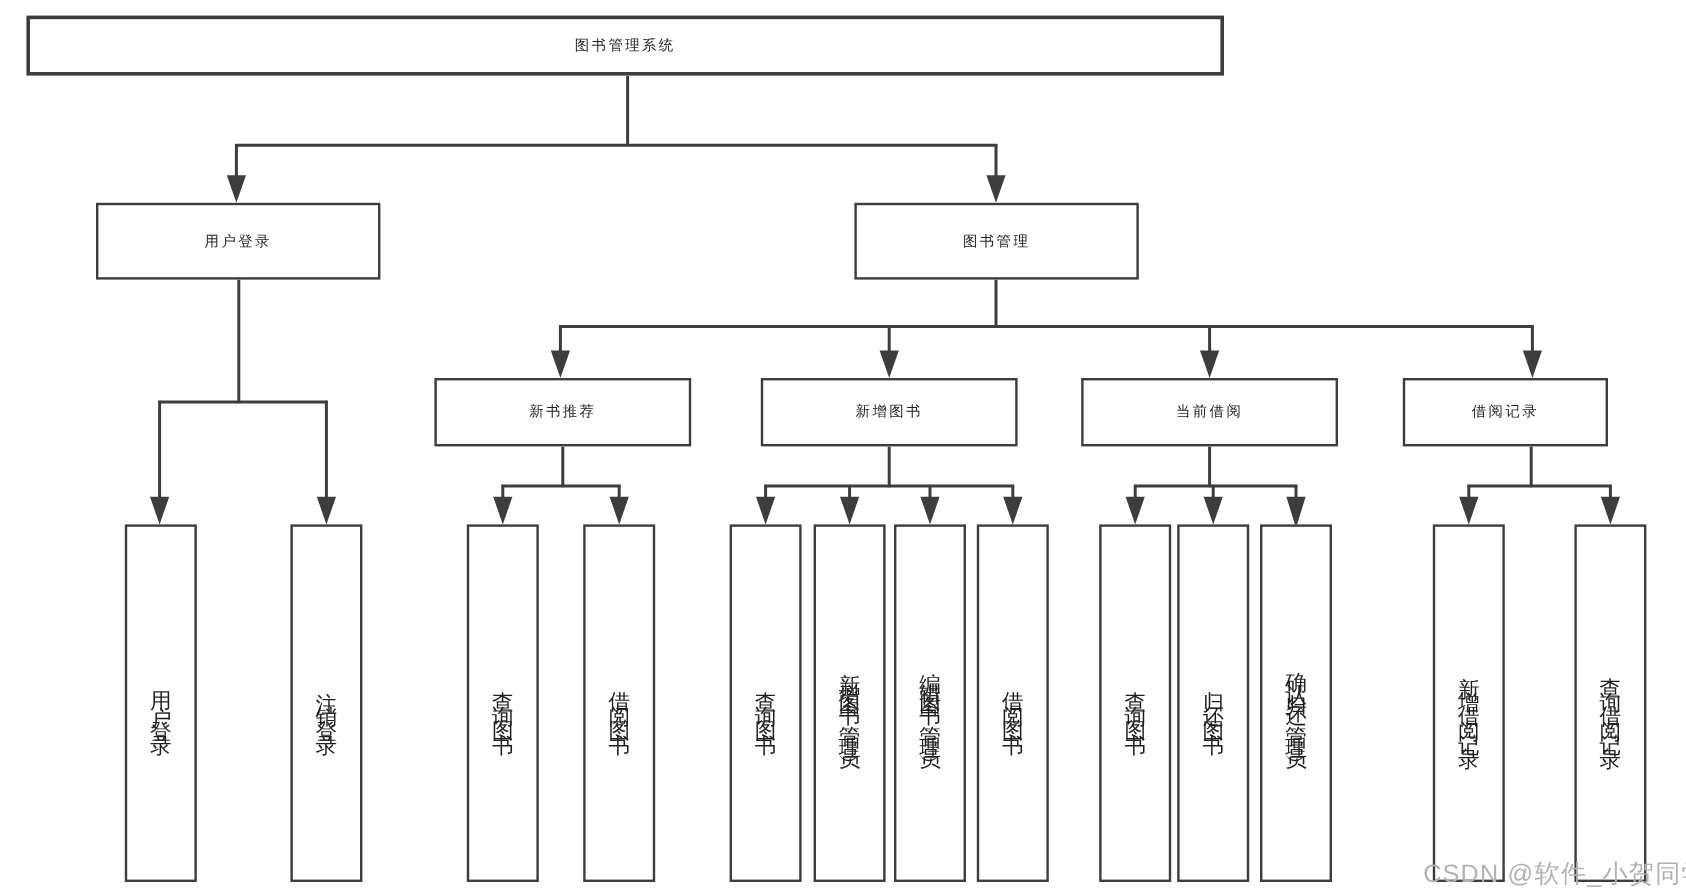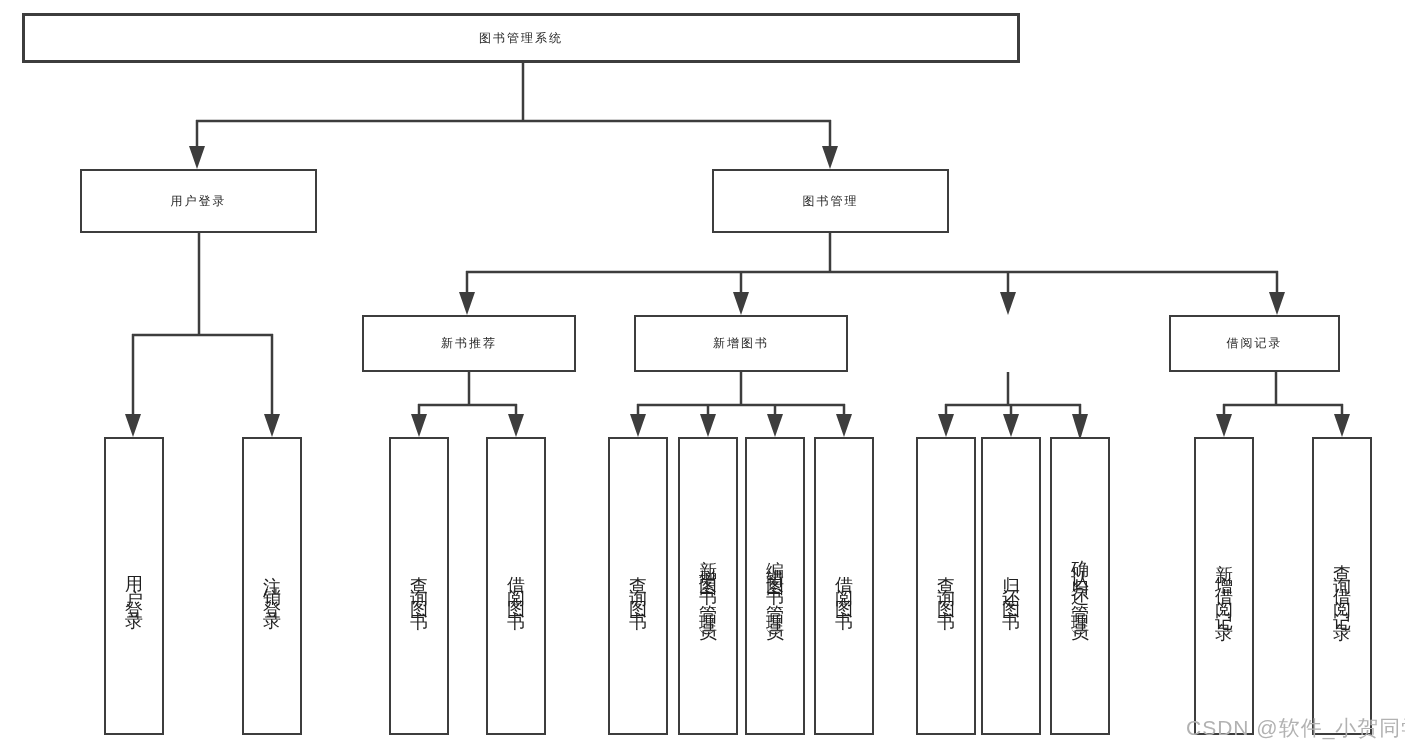--- a/index.html
+++ b/index.html
@@ -148,20 +148,23 @@
   <div class="node" style="left:712px; top:169px; width:237px; height:64px;">
     <span>图书管理</span>
   </div>
 
   <div class="node" style="left:362px; top:315px; width:214px; height:57px;align-items:center;">
     <span>新书推荐</span>
   </div>
   <div class="node" style="left:634px; top:315px; width:214px; height:57px;">
     <span>新增图书</span>
   </div>
+  <div class="node" style="left:901px; top:315px; width:214px; height:57px;">
+    <span>当前借阅</span>
+  </div>
   <div class="node" style="left:1169px; top:315px; width:171px; height:57px;">
     <span>借阅记录</span>
   </div>
 
   <div class="leaf" style="left:104px;">
     <span>用户登录</span>
   </div>
   <div class="leaf" style="left:242px;">
     <span>注销登录</span>
   </div>

